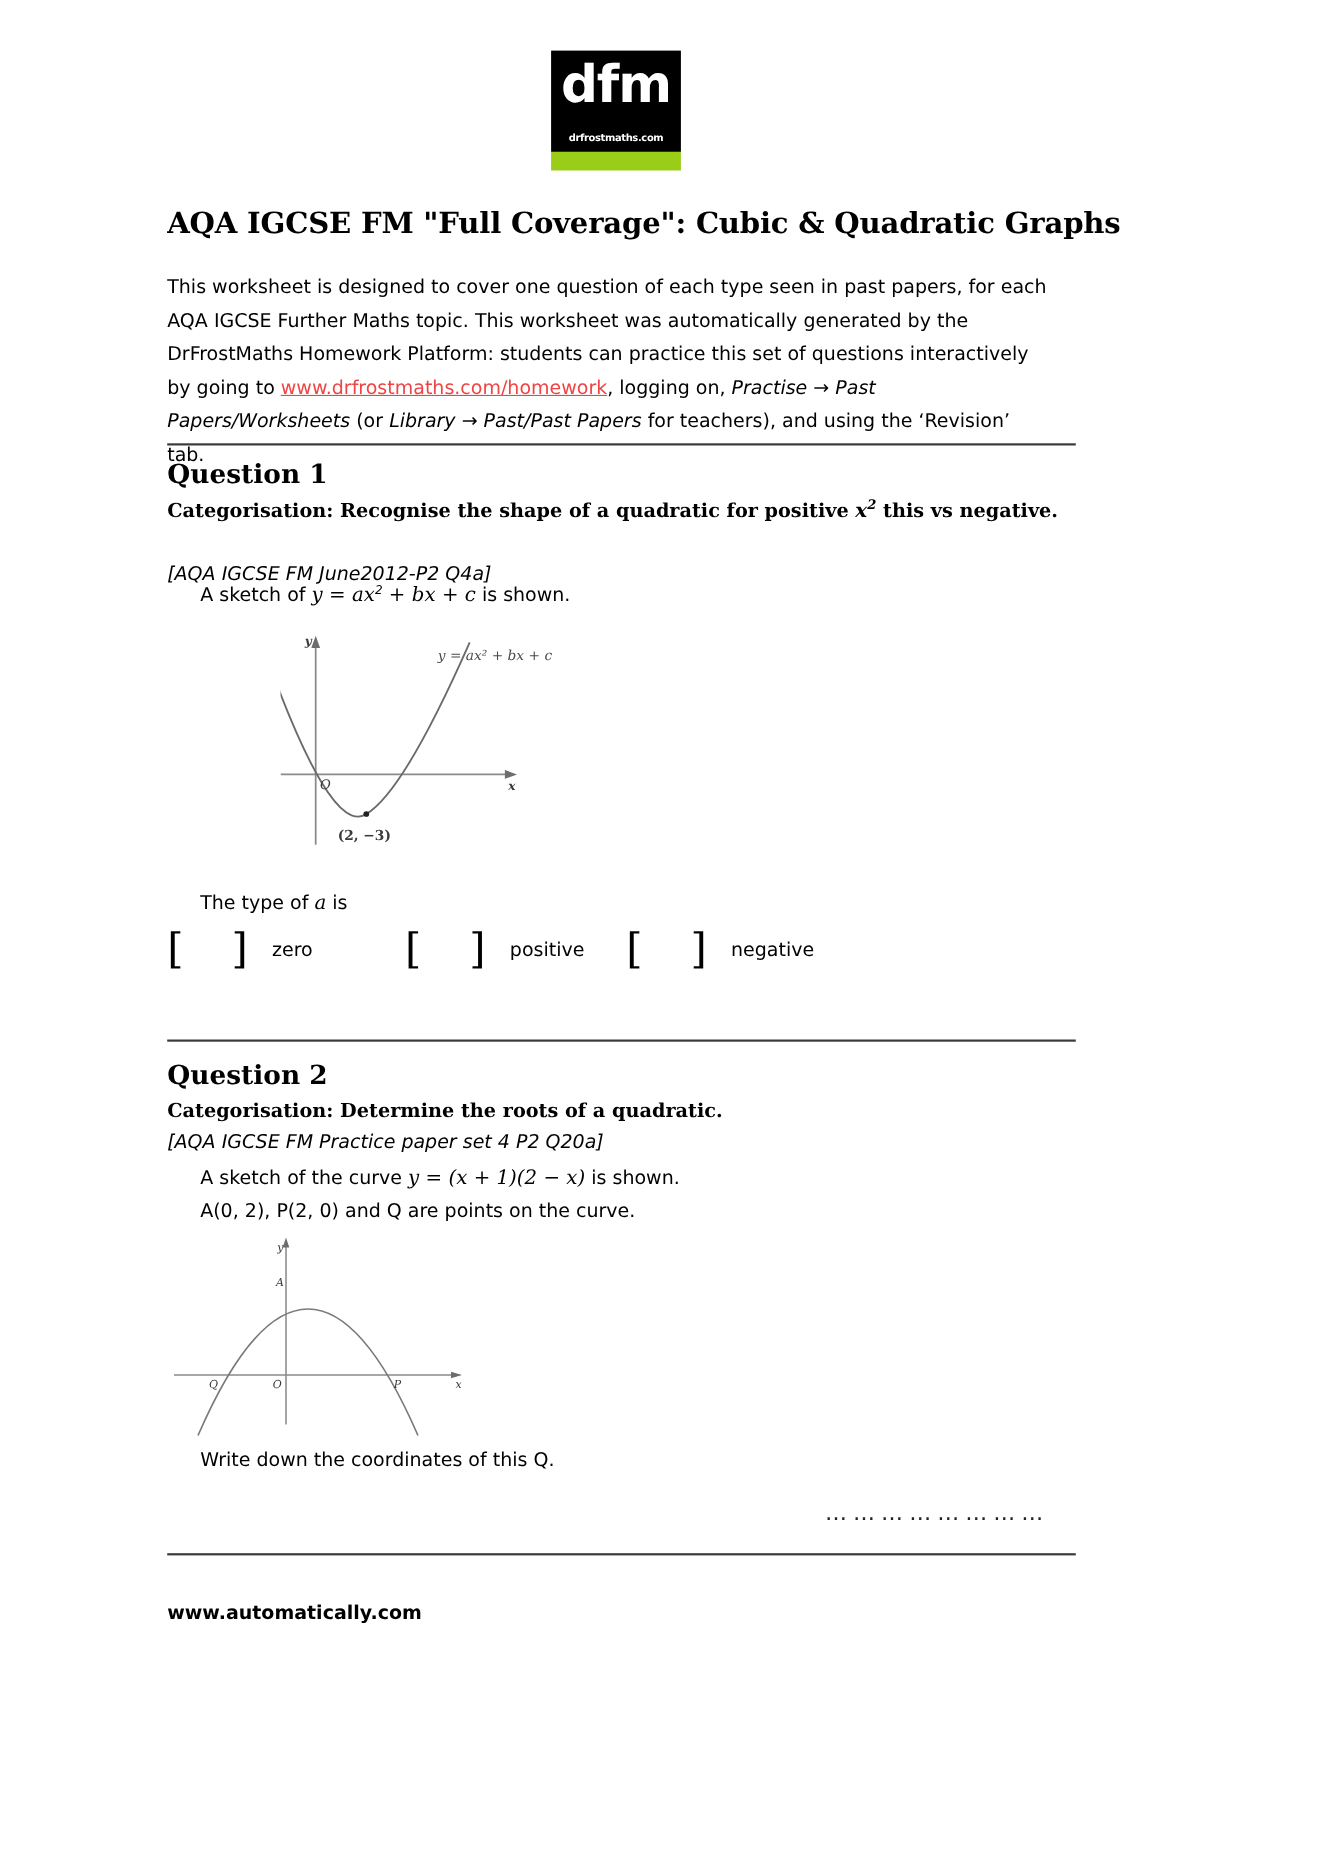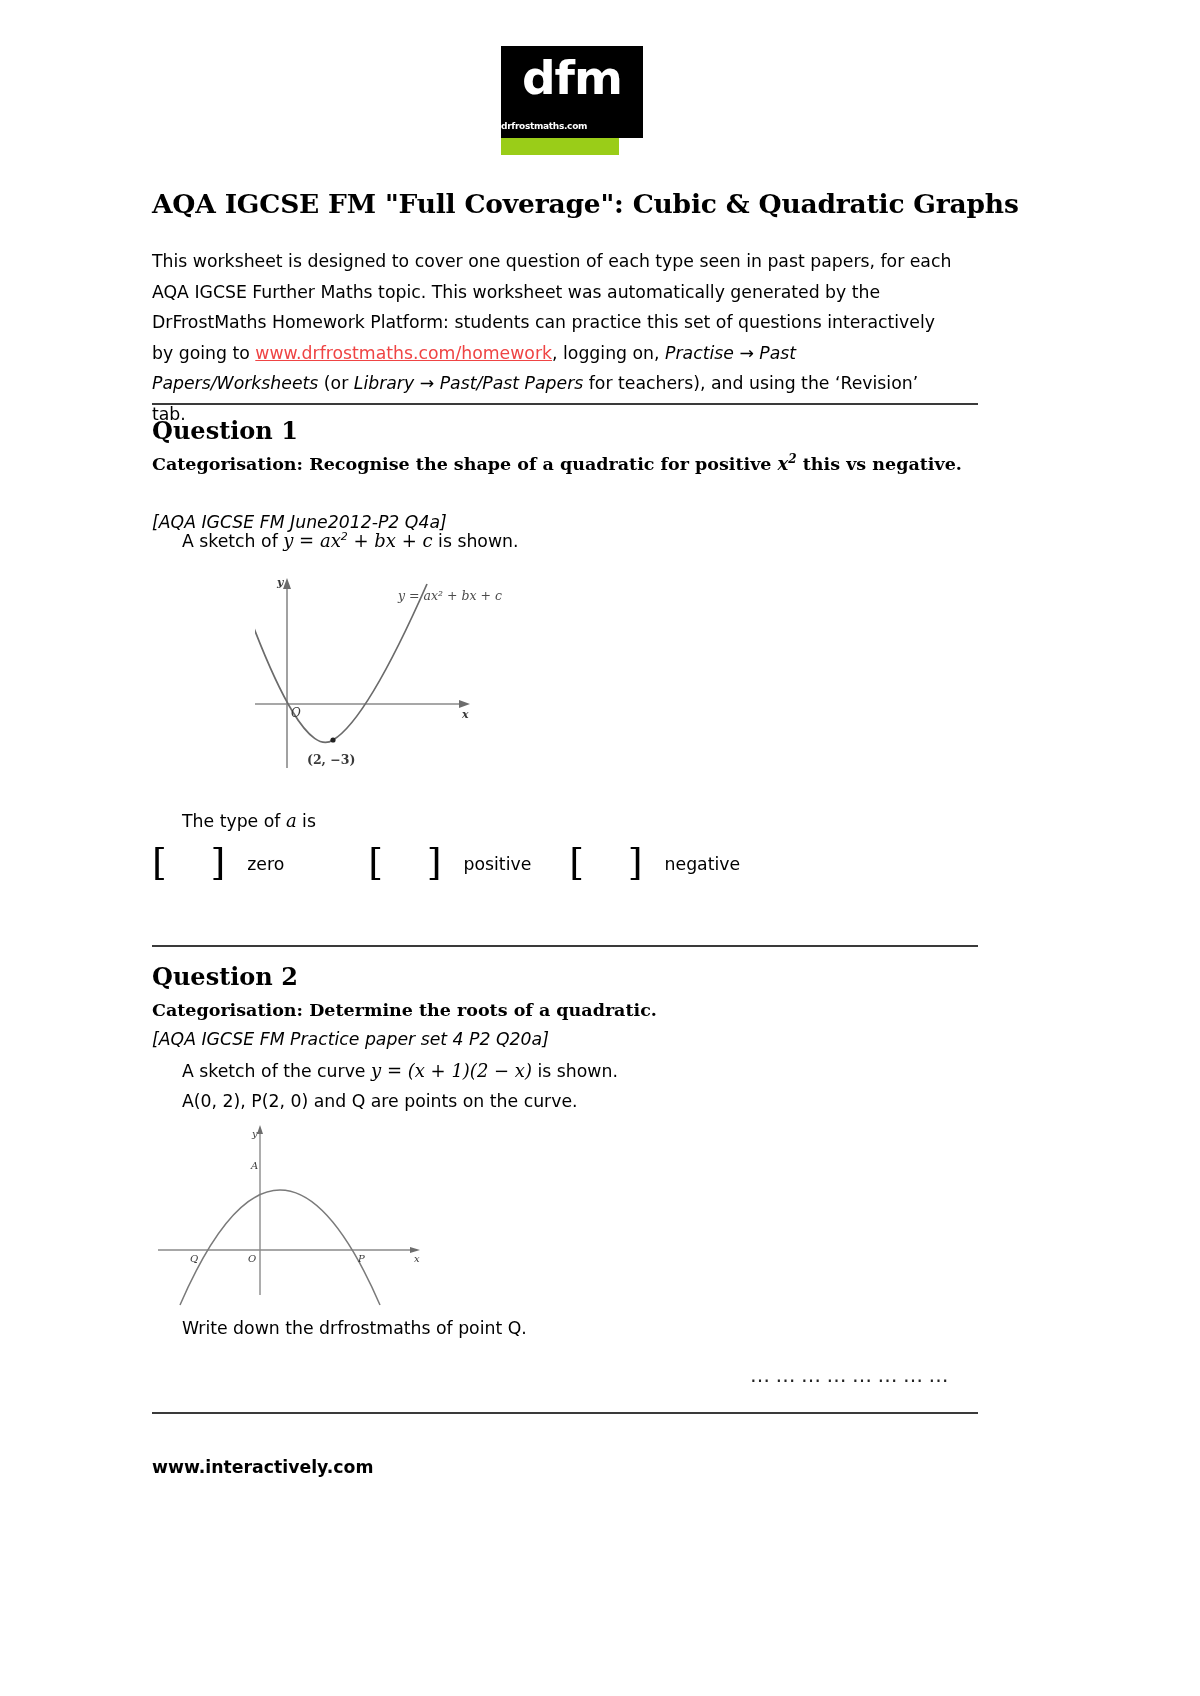--- a/index.html
+++ b/index.html
@@ -31,42 +31,42 @@
   }
 
   
   .logo-wrap {
     position: absolute;
     left: 501px;
     top: 46px;
     width: 118px;
   }
   .logo-box {
-    width: 142px;
+    width: 118px;
     height: 92px;
     background: #000000;
     position: relative;
   }
   .logo-dfm {
     position: absolute;
     left: 0; right: 0;
     top: 8px;
     text-align: center;
     color: #ffffff;
     font-family: "DejaVu Sans", sans-serif;
     font-weight: bold;
     font-size: 47px;
     letter-spacing: -1px;
     line-height: 1;
   }
   .logo-sub {
     position: absolute;
     left: 0; right: 0;
     bottom: 7px;
-    text-align: left;
+    text-align: center;
     color: #ffffff;
     font-family: "DejaVu Sans", sans-serif;
     font-weight: bold;
     font-size: 9px;
     letter-spacing: -0.3px;
   }
   .logo-bar {
     width: 118px;
     height: 17px;
     background: #9ACD18;
@@ -307,22 +307,22 @@
 
       <text x="94" y="12" font-family="DejaVu Serif, serif" font-style="italic" font-size="10" fill="#3a3a3a">y</text>
       <text x="256" y="137" font-family="DejaVu Serif, serif" font-style="italic" font-size="10" fill="#3a3a3a">x</text>
       <text x="90" y="137" font-family="DejaVu Serif, serif" font-style="italic" font-size="10" fill="#3a3a3a">O</text>
       <text x="93" y="44" font-family="DejaVu Serif, serif" font-style="italic" font-size="10" fill="#3a3a3a">A</text>
       <text x="32" y="137" font-family="DejaVu Serif, serif" font-style="italic" font-size="10" fill="#3a3a3a">Q</text>
       <text x="200" y="137" font-family="DejaVu Serif, serif" font-style="italic" font-size="10" fill="#3a3a3a">P</text>
     </svg>
   </div>
 
-  <div class="q-line" style="top:1318px;">Write down the drfrostmaths of point Q.</div>
+  <div class="q-line" style="top:1318px;">Write down the coordinates of this Q.</div>
 
   <div class="content" style="position:absolute; left:152px; top:0; width:826px; height:0;"></div>
   <div class="dots" style="left:750px; right:auto; width:228px; top:1363px; text-align:left;">……………………</div>
 
   <hr class="hr" style="top:1412px;">
 
-  <div class="footer">www.interactively.com</div>
+  <div class="footer">www.automatically.com</div>
 
 </div>
 
 </body></html>

